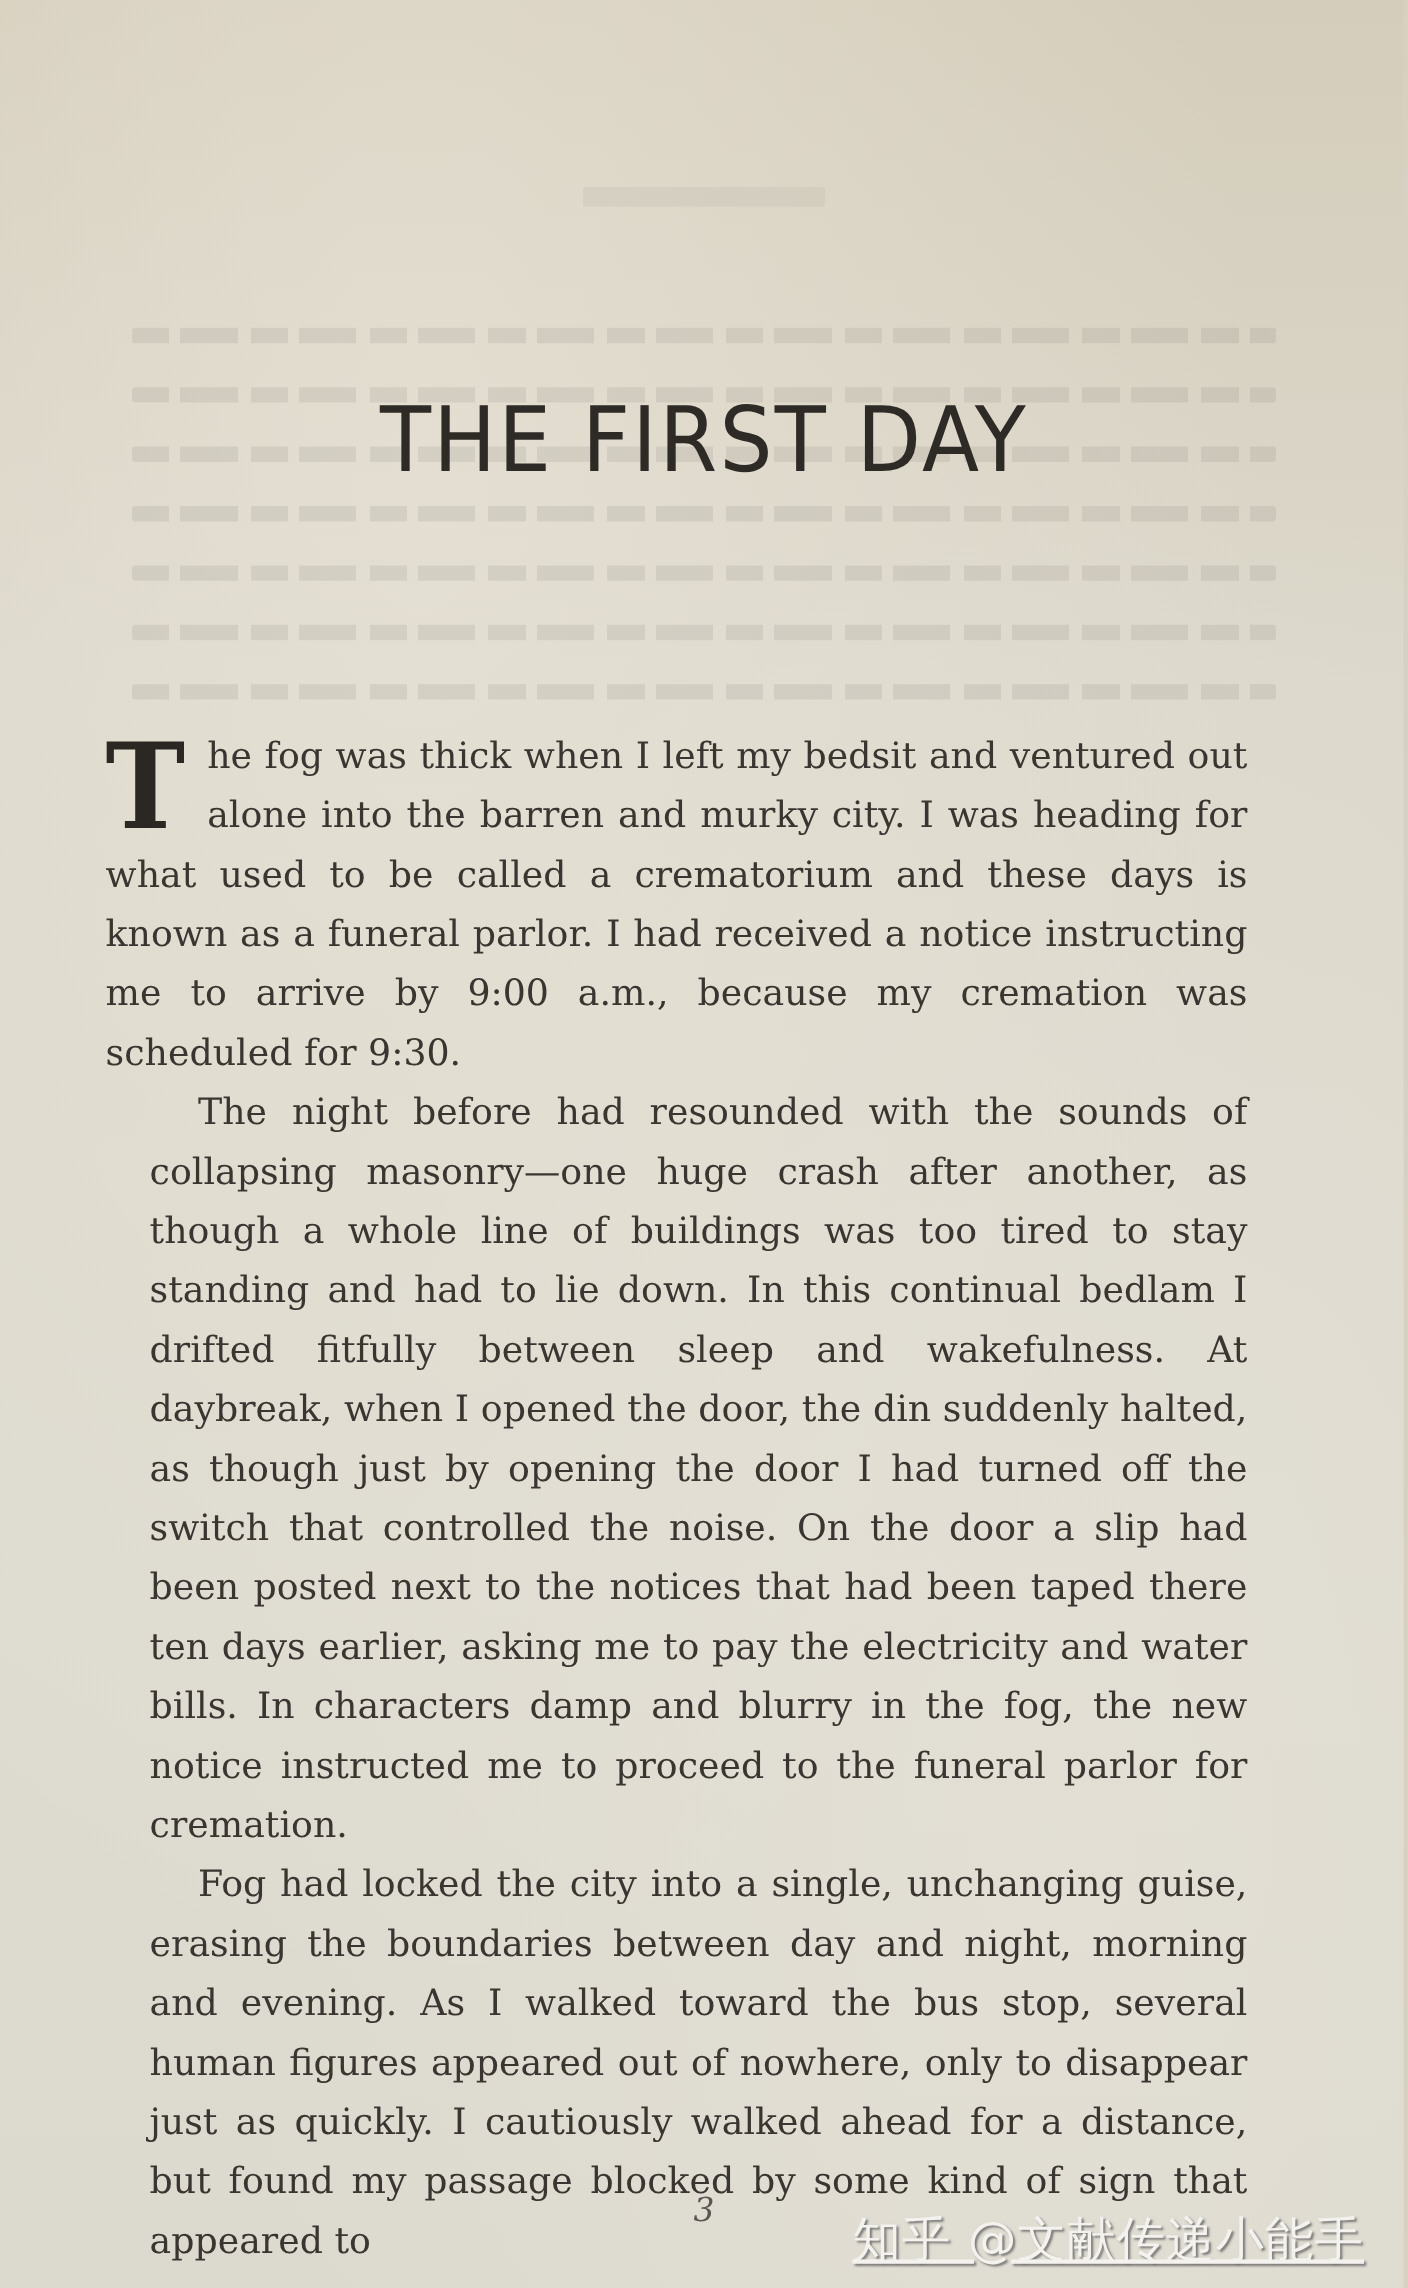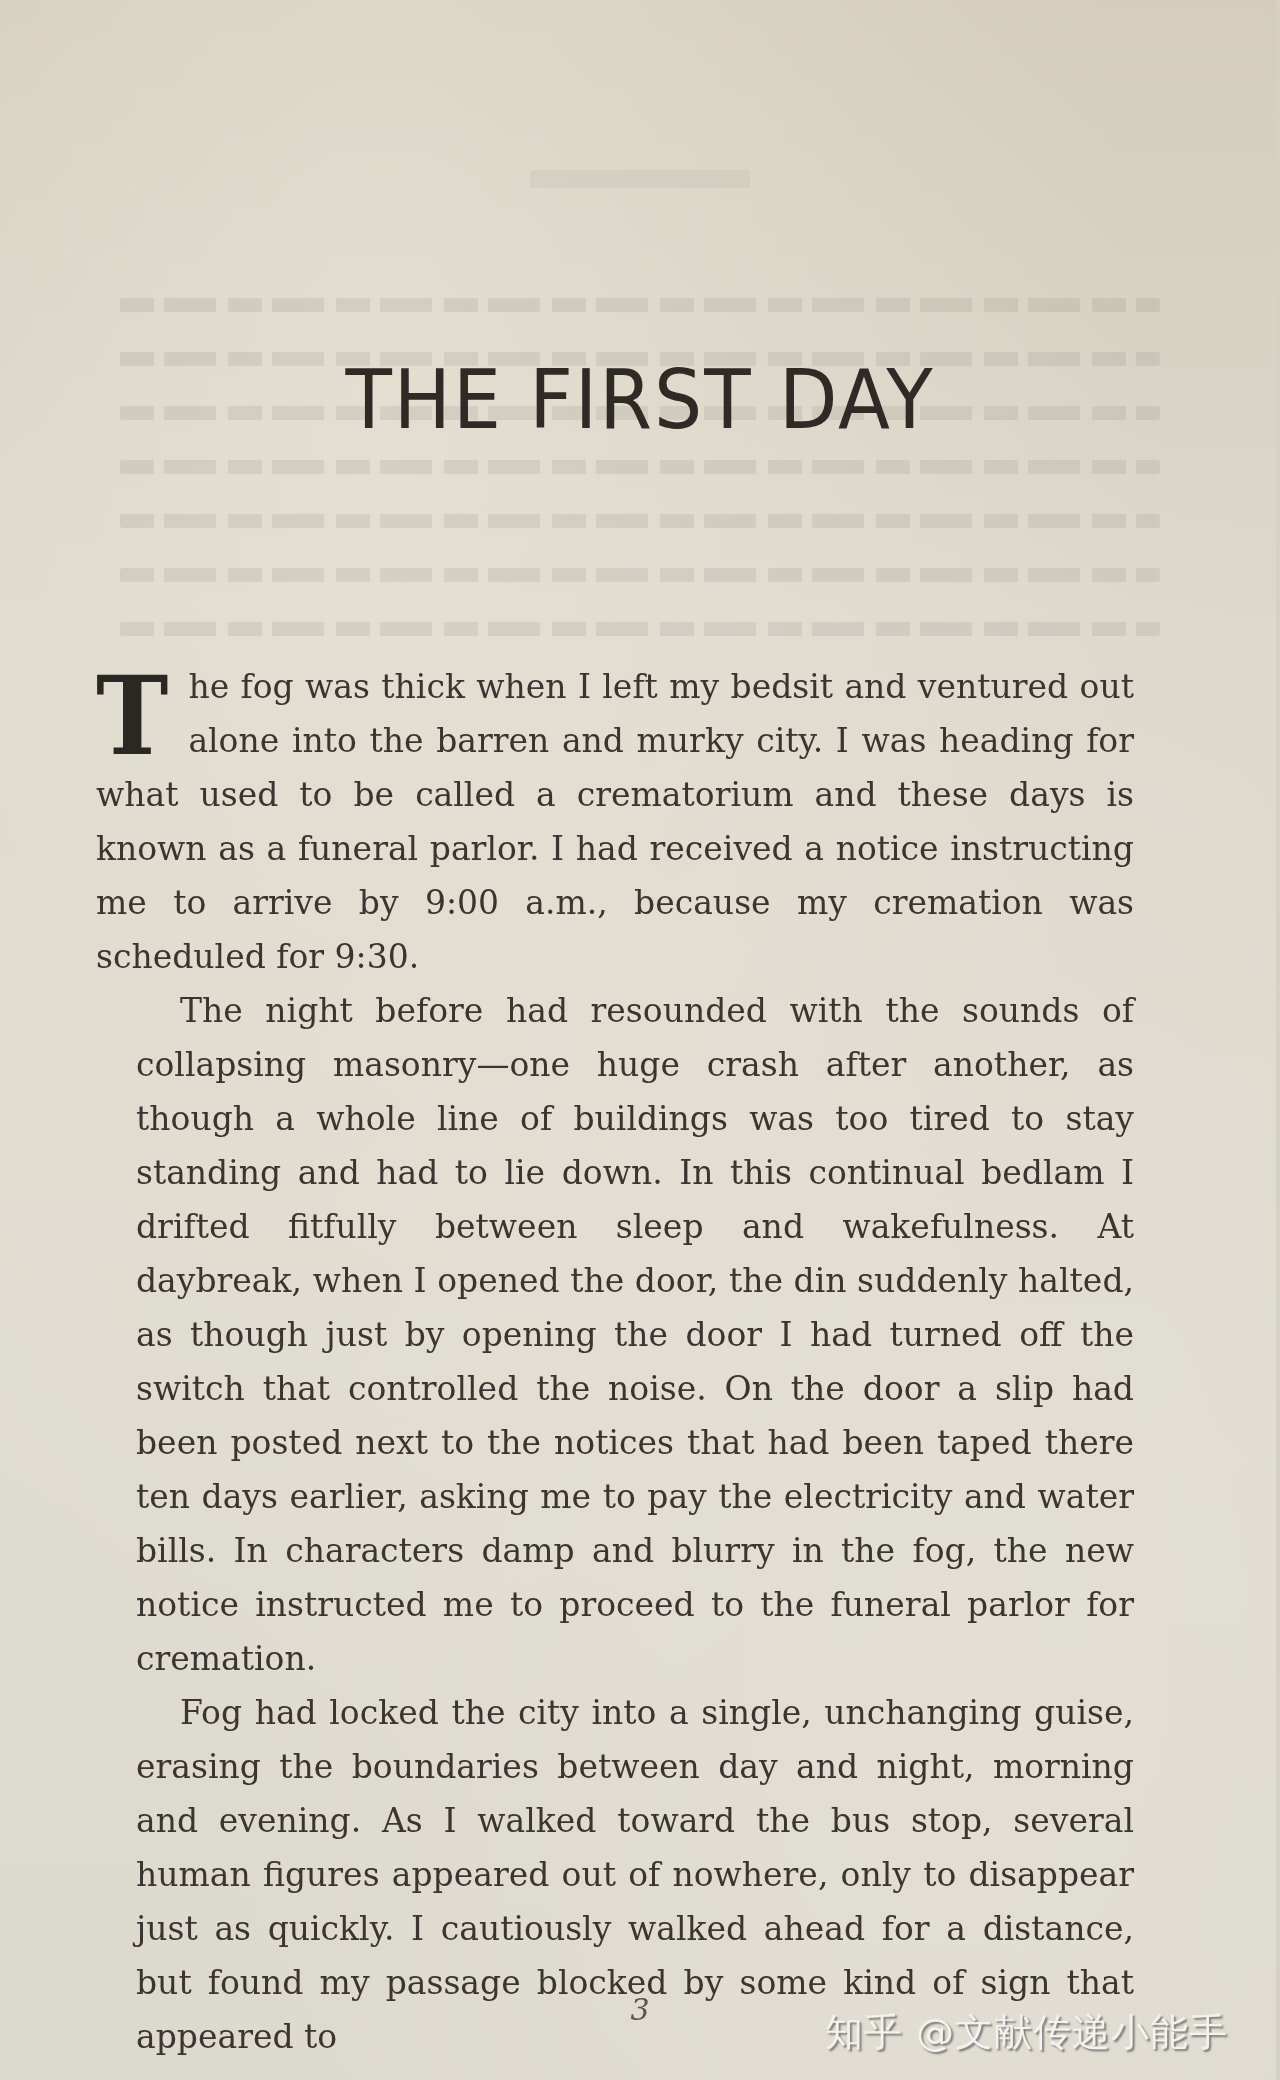--- a/index.html
+++ b/index.html
@@ -96,26 +96,27 @@
       left: 0;
       width: 1280px;
       text-align: center;
       font-style: italic;
       font-size: 30px;
       color: #5a5550;
     }
     .watermark {
       position: absolute;
       top: 2007px;
-      right: 48px;
+      right: 36px;
       font-family: "DejaVu Sans", "Liberation Sans", sans-serif;
-      font-size: 38px;
+      font-size: 44px;
       color: #f4f2ee;
       text-shadow: 2px 2px 2px rgba(90,90,90,0.75);
       letter-spacing: 1px;
+      text-decoration: underline;
     }
   </style>
 </head>
 <body>
 
 <div class="page">
 
   <div class="bleed">
     <div class="bhead"></div>
     <div class="bline"></div>

